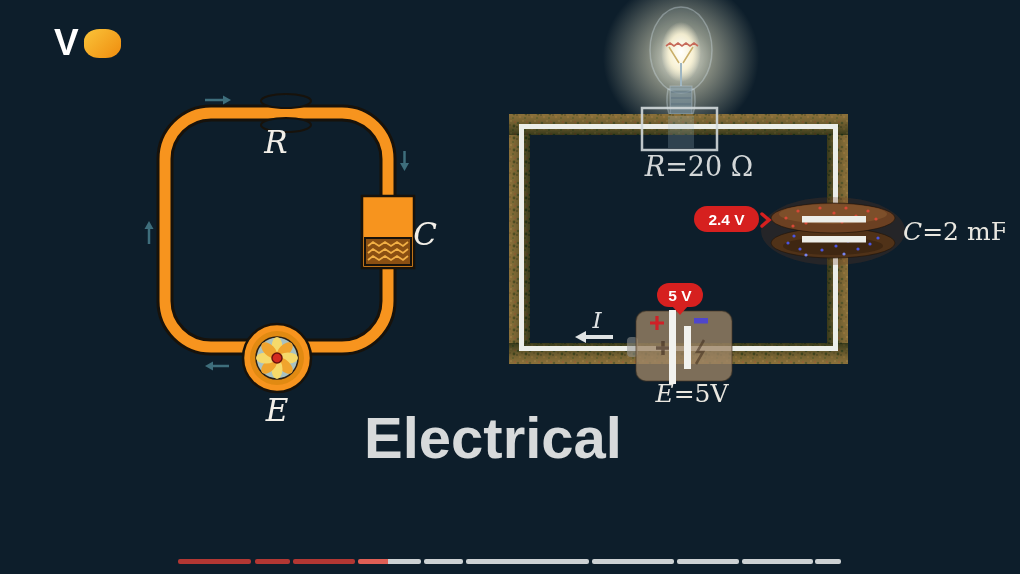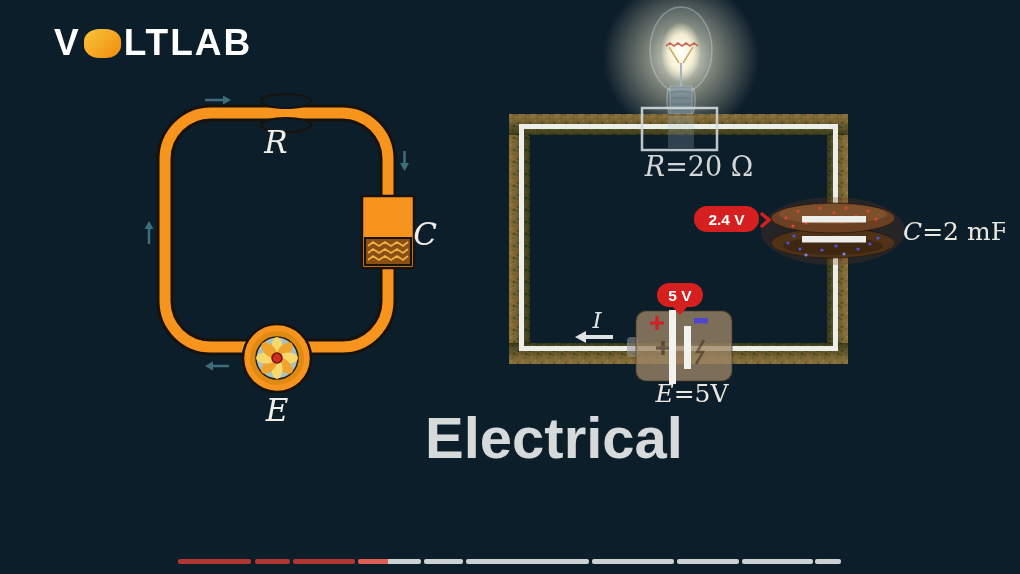--- a/index.html
+++ b/index.html
@@ -4,37 +4,36 @@
 <style>
   html,body{margin:0;padding:0;background:#0d1e2b;}
   .stage{position:relative;width:1020px;height:574px;background:#0d1e2b;overflow:hidden;
          font-family:"Liberation Sans",sans-serif;}
   
   .logo{position:absolute;left:54px;top:22px;display:flex;align-items:center;
         font-weight:bold;font-size:37px;letter-spacing:2px;color:#ffffff;}
   .logo-o{display:inline-block;width:37px;height:29px;border-radius:42%;
           background:linear-gradient(135deg,#fac43a,#ef8c0e);margin:0 3px;}
   
-  .title{position:absolute;left:303px;top:408px;width:380px;text-align:right;
+  .title{position:absolute;left:303px;top:408px;width:380px;text-align:center;
          color:#d7dadb;font-size:58px;font-weight:bold;line-height:60px;}
   
   #progress-bar{position:absolute;left:178px;top:559px;width:663px;height:5px;}
   #progress-bar .seg{position:absolute;top:0;height:5px;border-radius:2px;}
   svg{position:absolute;}
   svg text{user-select:none;}
 </style>
 </head>
 <body>
 
 <div class="stage">
 
   <div class="logo">
     <span>V</span>
       <span class="logo-o"></span>
-      <span>LTLAB</span>
   </div>
 
   <svg style="left:125px;top:85px" width="320" height="345" viewBox="125 85 320 345">
 
     <g>
       <rect x="165" y="113" width="223" height="234" rx="46" fill="none" stroke="#17120b" stroke-width="17"></rect>
       <rect x="165" y="113" width="223" height="234" rx="46" fill="none" stroke="#f7941e" stroke-width="11"></rect>
 
       <g>
         <ellipse cx="286" cy="101" rx="25" ry="7" fill="#0d1e2b" stroke="#17120b" stroke-width="2"></ellipse>

